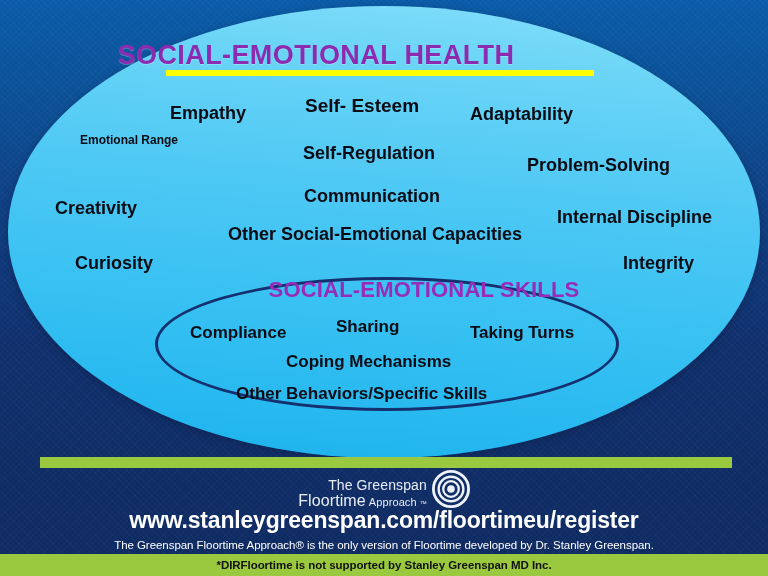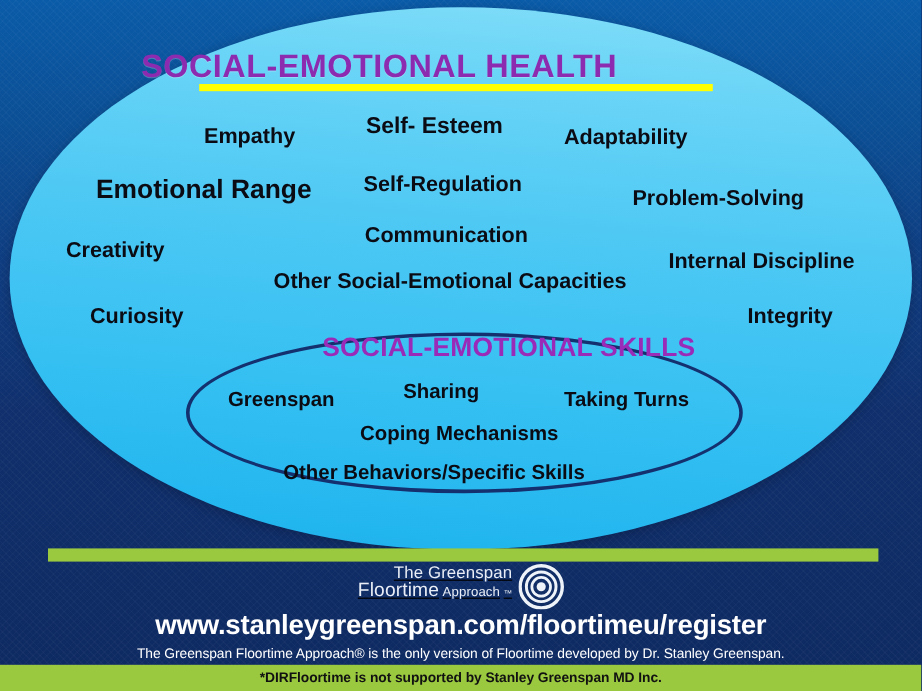--- a/index.html
+++ b/index.html
@@ -121,22 +121,22 @@
     position: absolute;
     left: 0;
     top: 470px;
     width: 768px;
     display: flex;
     justify-content: center;
     align-items: center;
   }
   #logo-inner {
     display: flex;
+    align-items: center;
     gap: 5px;
-    text-decoration: underline;
   }
   #logo-words {
     text-align: right;
     color: #e9eef6;
     line-height: 1.05;
   }
   #logo-line1 {
     font-size: 14px;
     letter-spacing: 0.1px;
   }
@@ -222,38 +222,38 @@
 
   <div id="title-block">
     <div id="main-title">SOCIAL-EMOTIONAL HEALTH</div>
   </div>
   <div id="title-underline"></div>
 
   <div id="capacities-layer">
       <div class="cap" style="left: 170px; top: 104px; font-size: 18px;">Empathy</div>
       <div class="cap" style="left: 305px; top: 96px; font-size: 19px;">Self- Esteem</div>
       <div class="cap" style="left: 470px; top: 105px; font-size: 18px;">Adaptability</div>
-      <div class="cap" style="left: 80px; top: 147px; font-size: 22px;">Emotional Range</div>
+      <div class="cap" style="left: 80px; top: 134px; font-size: 12px;">Emotional Range</div>
       <div class="cap" style="left: 303px; top: 144px; font-size: 18px;">Self-Regulation</div>
       <div class="cap" style="left: 527px; top: 156px; font-size: 18px;">Problem-Solving</div>
       <div class="cap" style="left: 55px; top: 199px; font-size: 18px;">Creativity</div>
       <div class="cap" style="left: 304px; top: 187px; font-size: 18px;">Communication</div>
       <div class="cap" style="left: 557px; top: 208px; font-size: 18px;">Internal Discipline</div>
       <div class="cap" style="left: 228px; top: 225px; font-size: 18px;">Other Social-Emotional Capacities</div>
       <div class="cap" style="left: 75px; top: 254px; font-size: 18px;">Curiosity</div>
       <div class="cap" style="left: 623px; top: 254px; font-size: 18px;">Integrity</div>
     </div>
 
   <div id="inner-title">SOCIAL-EMOTIONAL SKILLS</div>
 
   <div id="skills-layer">
-      <div class="skill" style="left: 190px; top: 324px; font-size: 17px;">Greenspan</div>
+      <div class="skill" style="left: 190px; top: 324px; font-size: 17px;">Compliance</div>
       <div class="skill" style="left: 336px; top: 318px; font-size: 17px;">Sharing</div>
       <div class="skill" style="left: 470px; top: 324px; font-size: 17px;">Taking Turns</div>
-      <div class="skill" style="left: 300px; top: 353px; font-size: 17px;">Coping Mechanisms</div>
+      <div class="skill" style="left: 286px; top: 353px; font-size: 17px;">Coping Mechanisms</div>
       <div class="skill" style="left: 236px; top: 385px; font-size: 17px;">Other Behaviors/Specific Skills</div>
     </div>
 
   <div id="green-bar"></div>
 
   <div id="logo">
     <div id="logo-inner">
       <div id="logo-words">
         <div id="logo-line1">The Greenspan</div>
         <div id="logo-line2">

